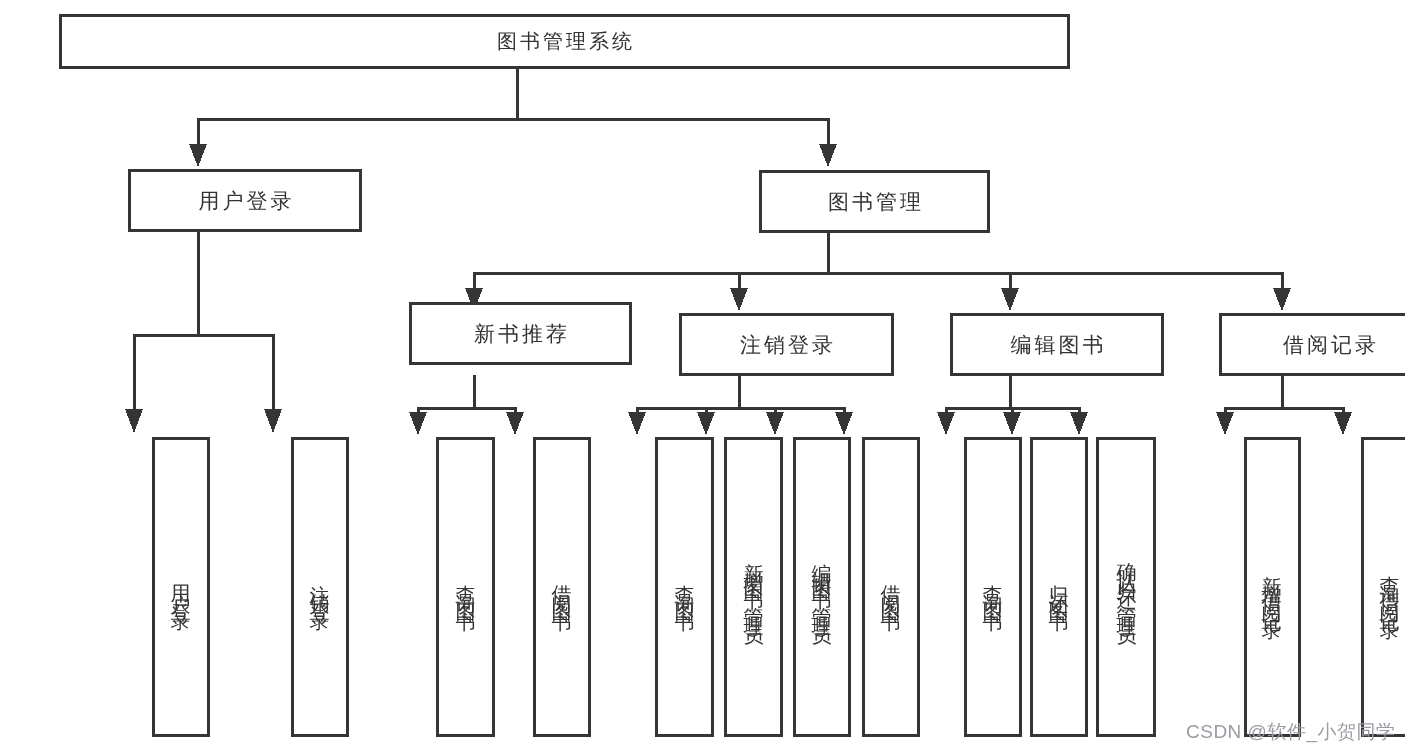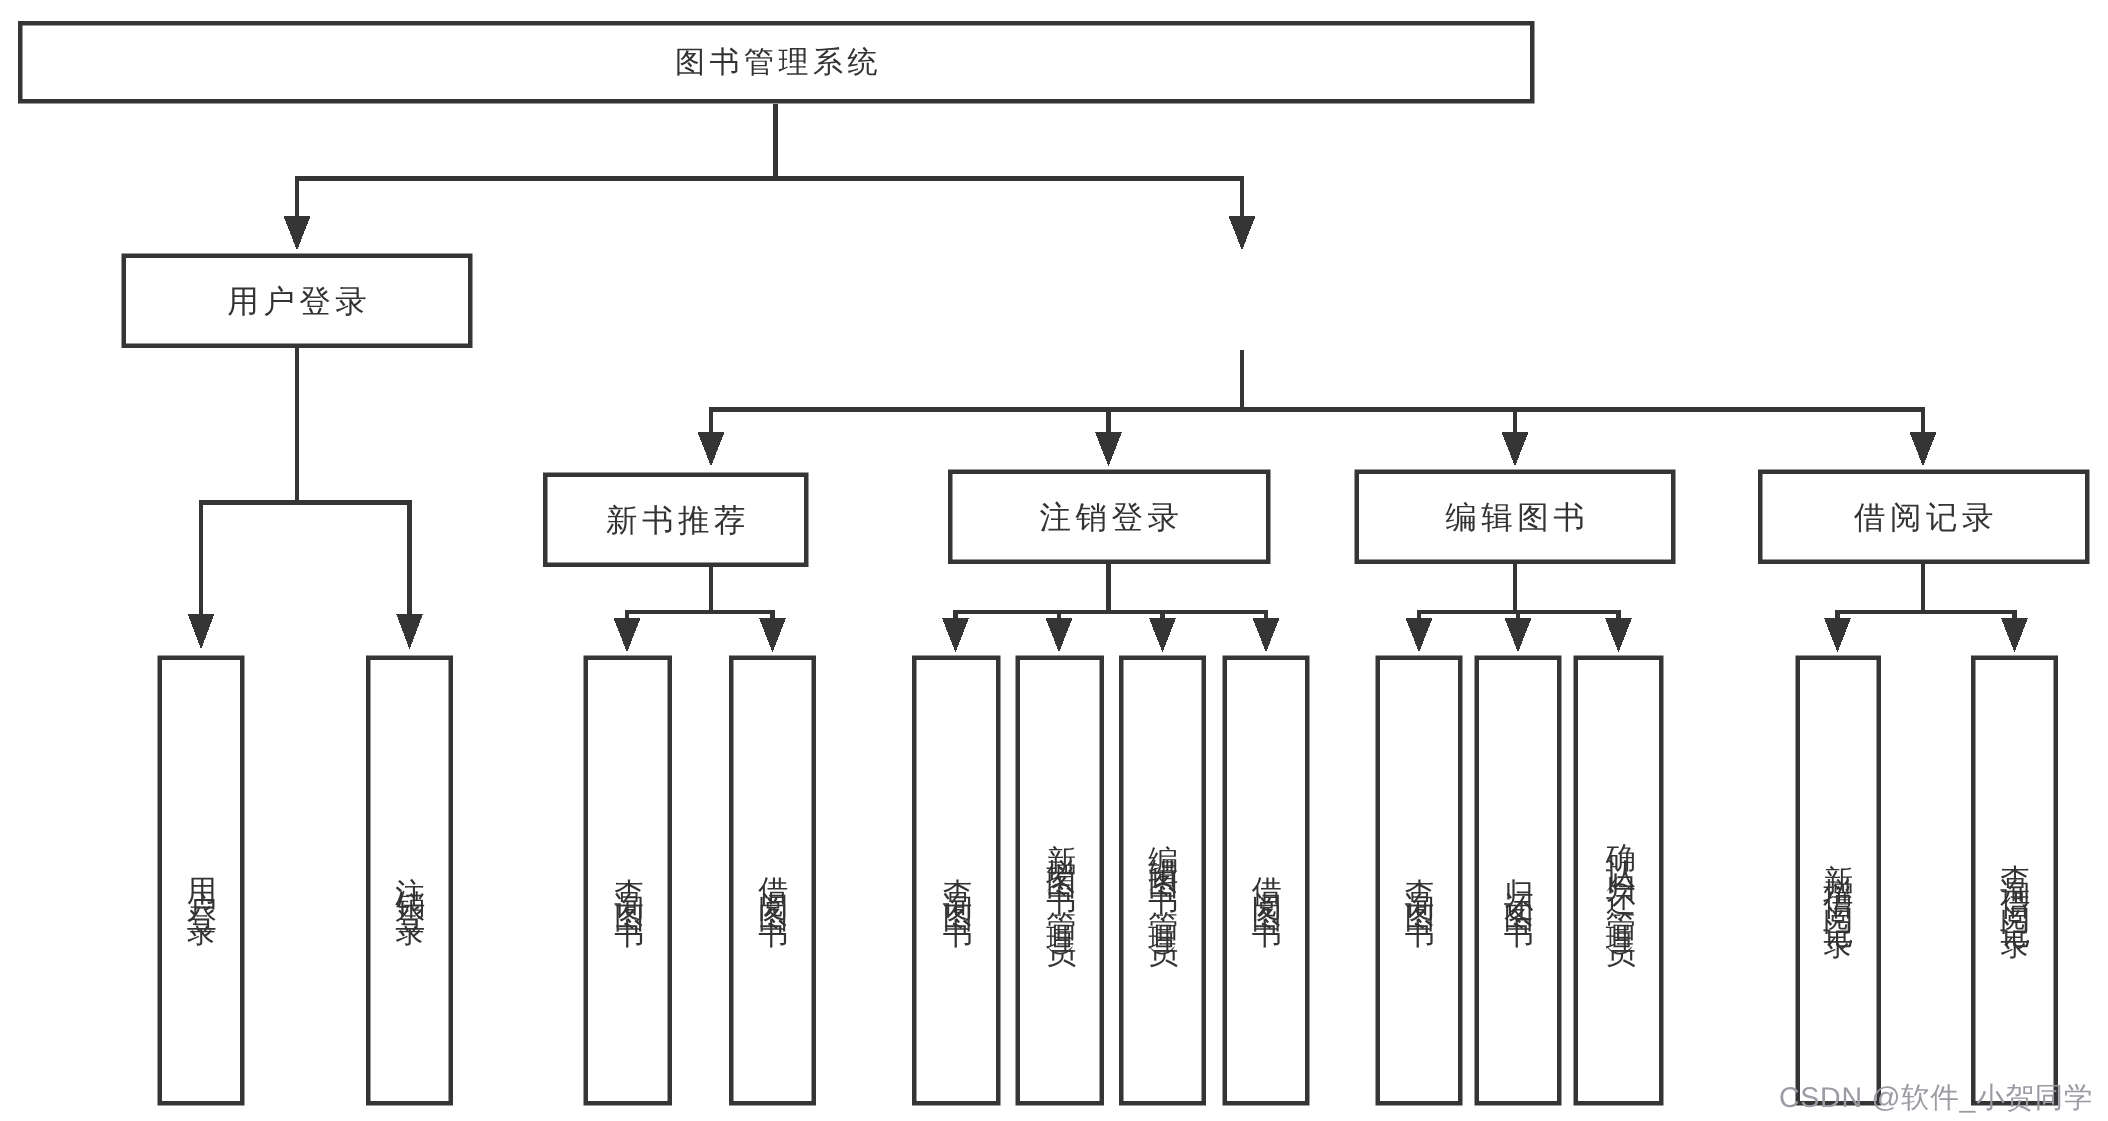--- a/index.html
+++ b/index.html
@@ -18,20 +18,21 @@
   }
   svg.wires{position:absolute;left:0;top:0;width:1405px;height:747px;}
   svg.wires path{stroke:var(--line);stroke-width:3;fill:none;}
   svg.wires polygon{fill:var(--line);stroke:none;}
   .node{
     position:absolute;
     box-sizing:border-box;
     border:3px solid var(--line);
     background:var(--bg);
     color:var(--node-text);
+    margin-left:47px;
   }
   .hnode{
     display:flex;align-items:center;justify-content:center;
     font-size:21px;letter-spacing:3px;text-indent:3px;
     white-space:nowrap;
   }
   .root-node{font-size:20px;}
   .vnode{
     top:437px;height:300px;
     writing-mode:vertical-rl;
@@ -128,22 +129,23 @@
       <path d="M1225,408 V414"></path>
       <polygon points="1216,412 1234,412 1225,435"></polygon>
       <path d="M1343,408 V414"></path>
       <polygon points="1334,412 1352,412 1343,435"></polygon>
     </g>
   </svg>
 
   <div class="node hnode root-node" style="left:12px;top:14px;width:1011px;height:55px">图书管理系统</div>
 
   <div class="node hnode" style="left:81px;top:169px;width:234px;height:63px">用户登录</div>
+  <div class="node hnode" style="left:712px;top:170px;width:231px;height:63px">图书管理</div>
 
-  <div class="node hnode" style="left:362px;top:315px;width:177px;height:63px">新书推荐</div>
+  <div class="node hnode" style="left:362px;top:302px;width:223px;height:63px">新书推荐</div>
   <div class="node hnode" style="left:632px;top:313px;width:215px;height:63px">注销登录</div>
   <div class="node hnode" style="left:903px;top:313px;width:214px;height:63px">编辑图书</div>
   <div class="node hnode" style="left:1172px;top:313px;width:221px;height:63px">借阅记录</div>
 
   <div class="node vnode" style="left:105px;width:58px">用户登录</div>
   <div class="node vnode" style="left:244px;width:58px">注销登录</div>
 
   <div class="node vnode" style="left:389px;width:59px">查询图书</div>
   <div class="node vnode" style="left:486px;width:58px">借阅图书</div>
 

